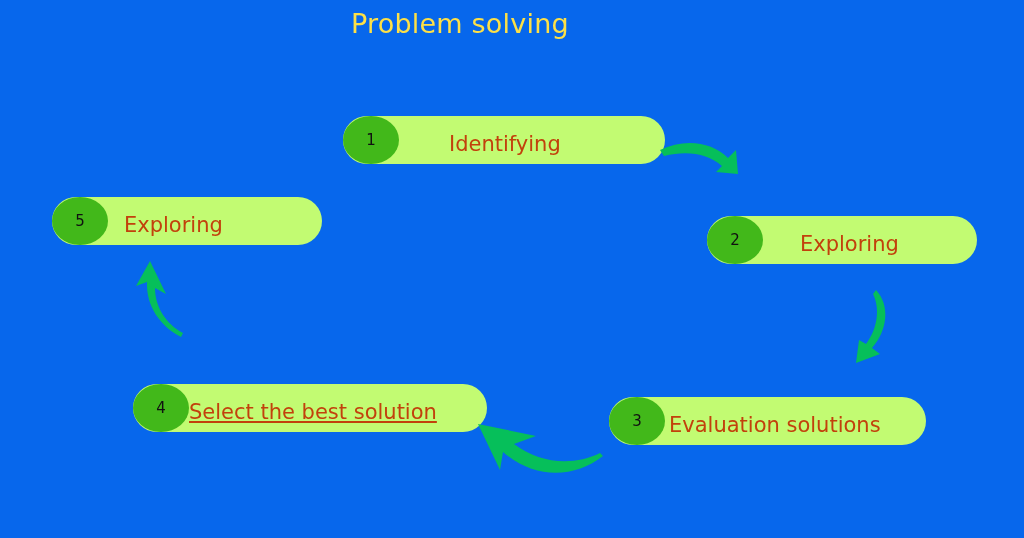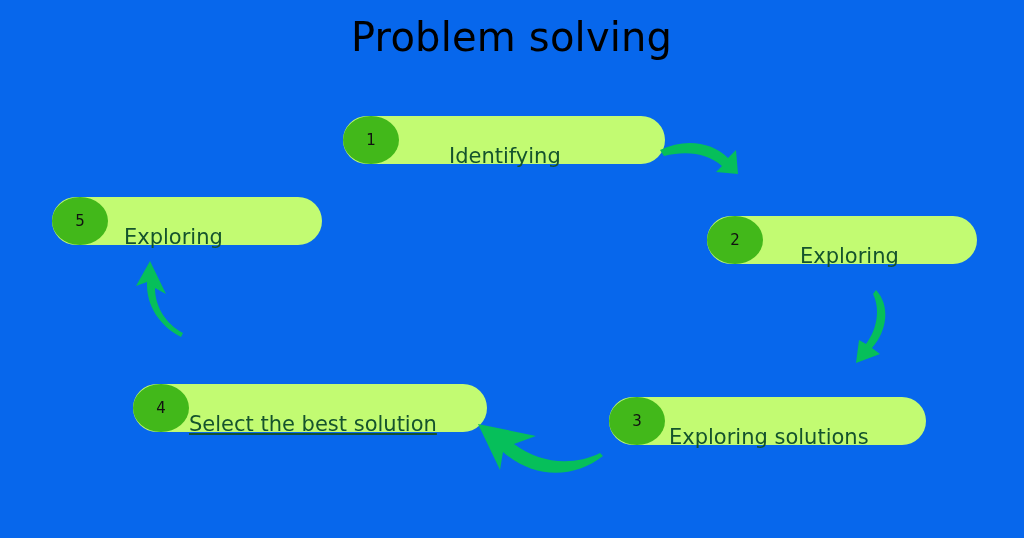--- a/index.html
+++ b/index.html
@@ -10,23 +10,23 @@
       width: 1024px;
       height: 538px;
       background: #0767ec;
       position: relative;
       overflow: hidden;
       font-family: "DejaVu Sans", "Liberation Sans", sans-serif;
     }
     .title {
       position: absolute;
       left: 351px;
-      top: 14px;
-      font-size: 40px;
-      color: #000000;
+      top: 8px;
+      font-size: 27px;
+      color: #fde047;
       letter-spacing: 0.2px;
       white-space: nowrap;
     }
     .step {
       position: absolute;
       height: 48px;
       background: #c2fb72;
       border-radius: 24px;
     }
     .badge {
@@ -38,25 +38,25 @@
       border-radius: 50%;
       background: #42b81a;
       display: flex;
       align-items: center;
       justify-content: center;
       font-size: 15px;
       color: #111;
     }
     .label {
       position: absolute;
-      top: 16px;
+      top: 4px;
       height: 48px;
       line-height: 48px;
       font-size: 21px;
-      color: #14532d;
+      color: #c2410c;
       white-space: nowrap;
     }
     .arrow {
       position: absolute;
       overflow: visible;
     }
   </style>
 </head>
 <body>
 
@@ -67,21 +67,21 @@
   <div class="label" style="left:106px;">Identifying</div>
 </div>
 
 <div class="step" style="left:707px; top:216px; width:270px;">
   <div class="badge">2</div>
   <div class="label" style="left:93px;">Exploring</div>
 </div>
 
 <div class="step" style="left:609px; top:397px; width:317px;">
   <div class="badge">3</div>
-  <div class="label" style="left:60px;">Exploring solutions</div>
+  <div class="label" style="left:60px;">Evaluation solutions</div>
 </div>
 
 <div class="step" style="left:133px; top:384px; width:354px;">
   <div class="badge">4</div>
   <div class="label" style="left:56px;text-decoration:underline;">Select the best solution</div>
 </div>
 
 <div class="step" style="left:52px; top:197px; width:270px;">
   <div class="badge">5</div>
   <div class="label" style="left:72px;">Exploring</div>

